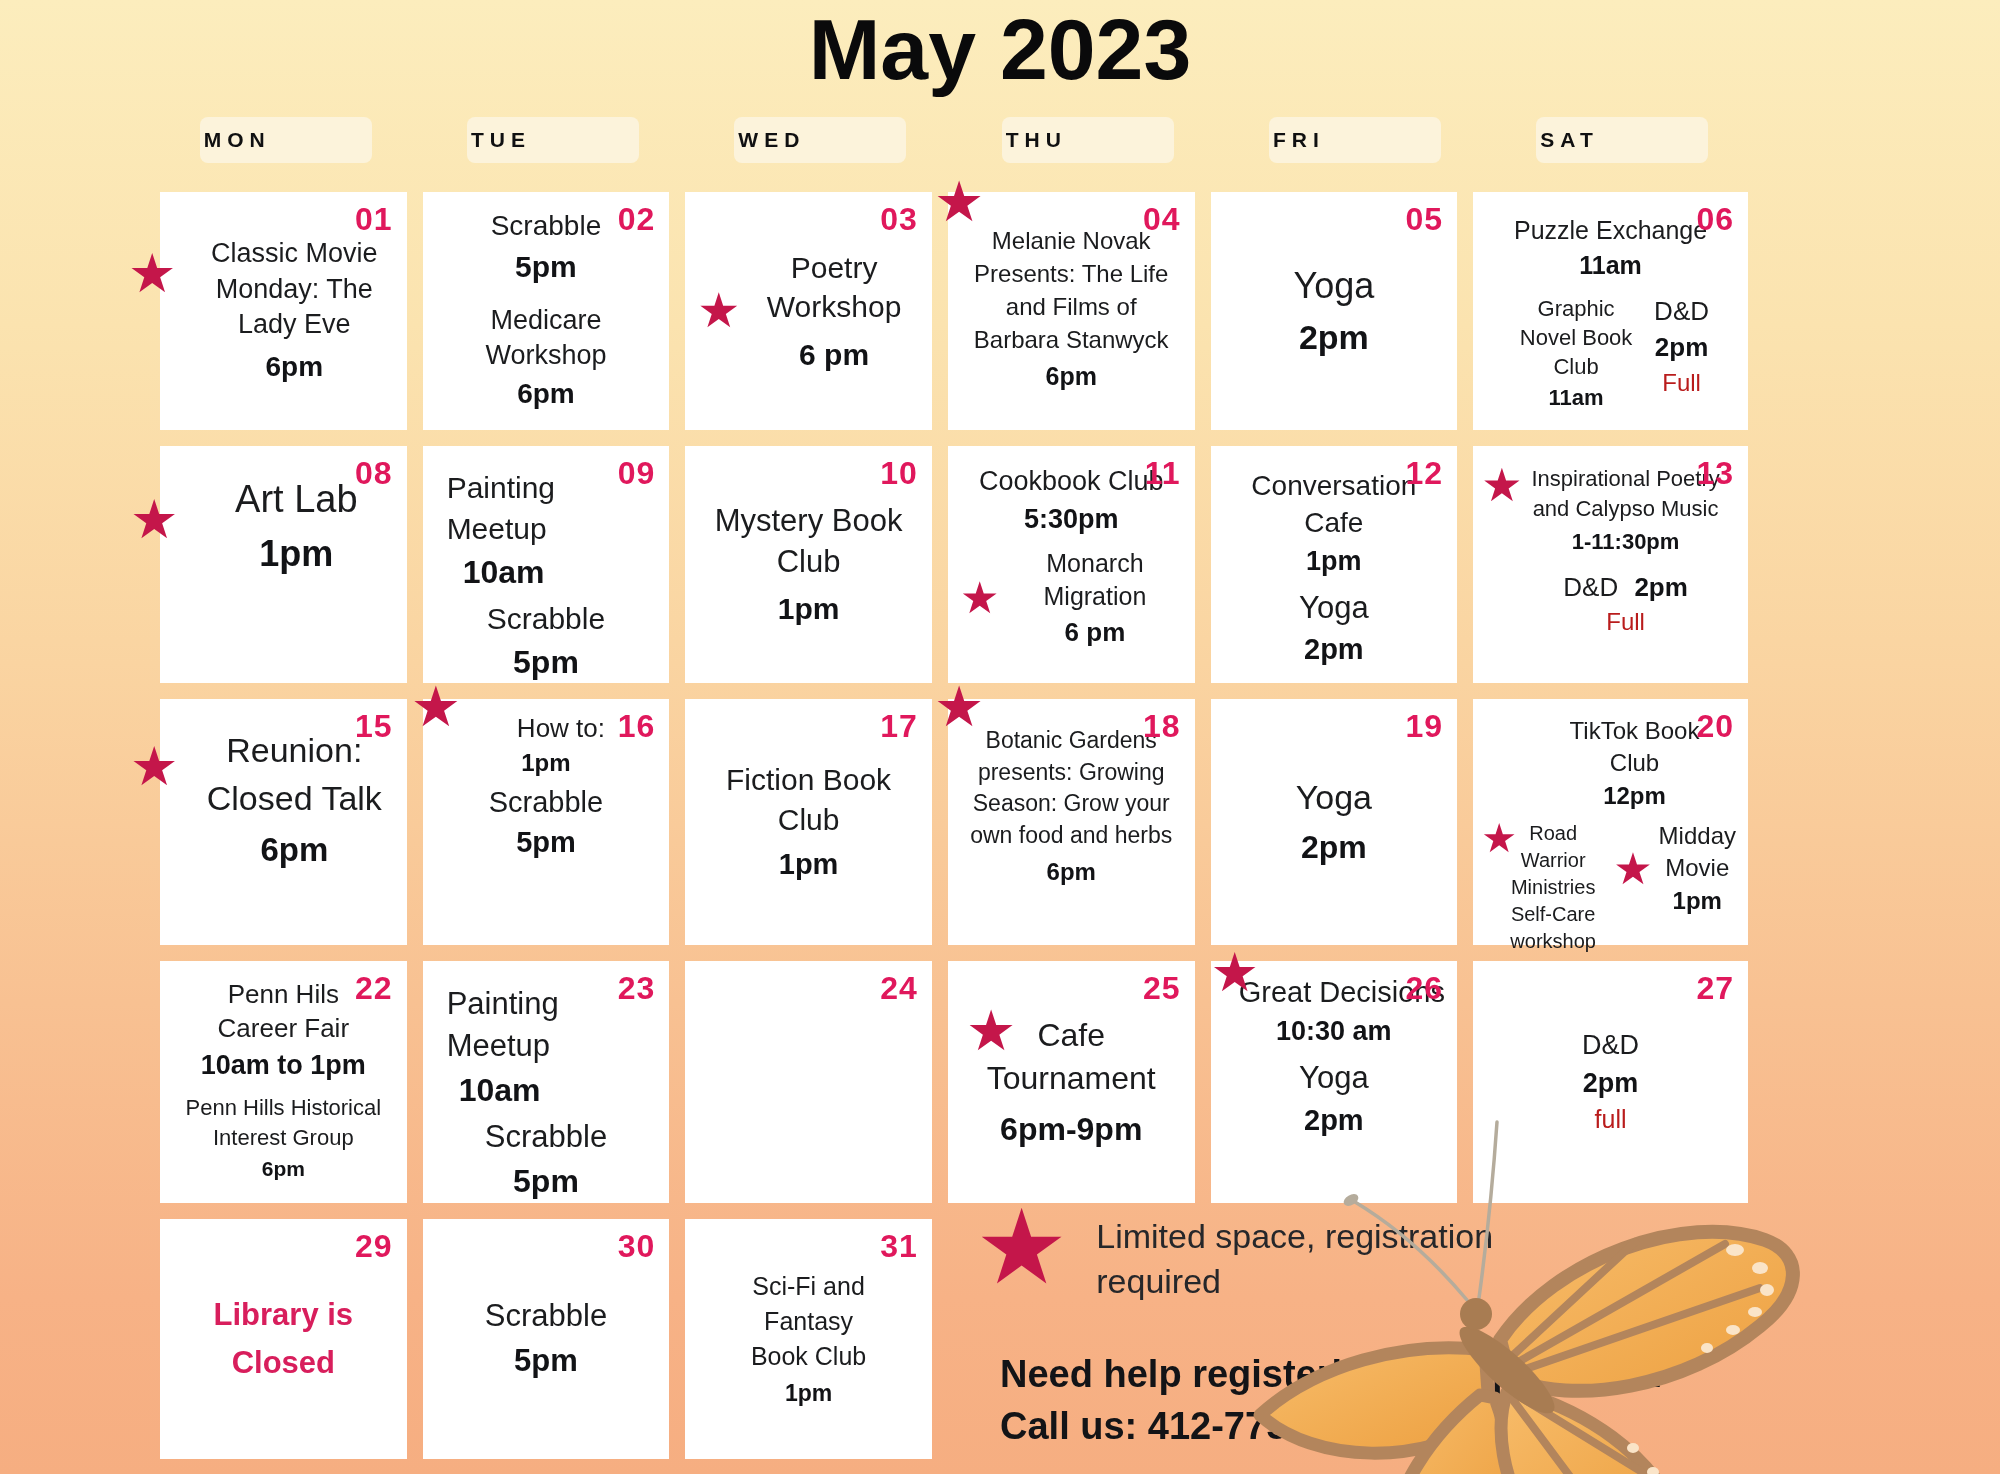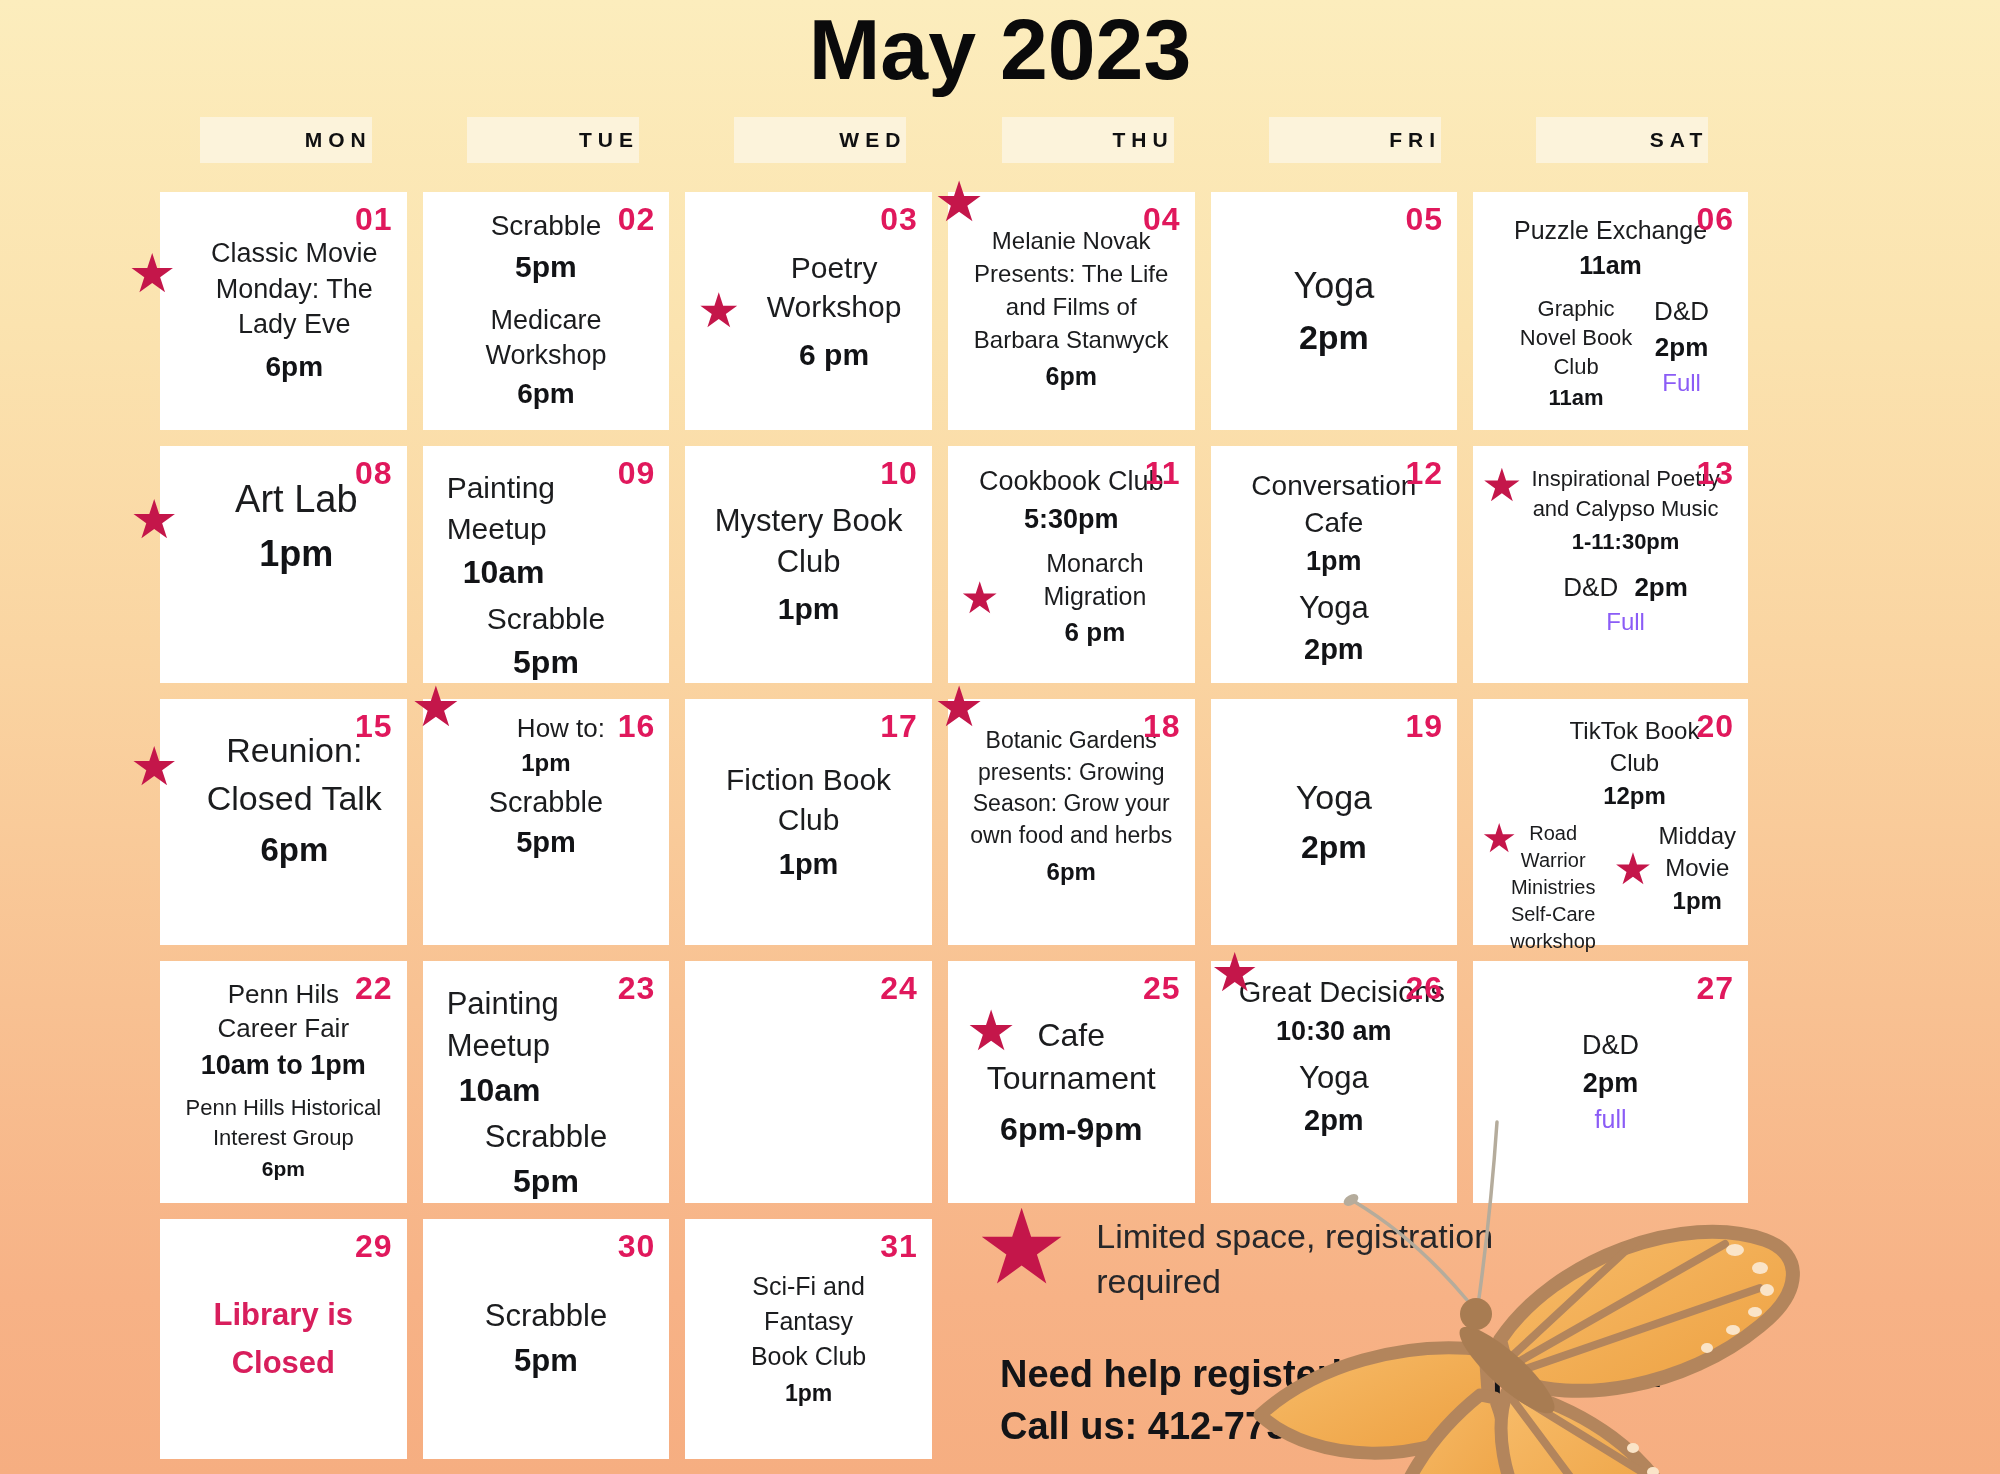--- a/index.html
+++ b/index.html
@@ -16,23 +16,23 @@
     font-size:86px;font-weight:800;color:#0a0a0b;
     letter-spacing:0px;
   }
   .weekrow{
     position:absolute;left:160px;top:117px;width:1588px;
     display:grid;grid-template-columns:repeat(6,1fr);column-gap:16px;
   }
   .wday{
     width:172px;height:46px;margin:0 auto;
     background:#FCF3DB;
-    text-align:right;line-height:46px;
+    text-align:left;line-height:46px;
     font-size:21px;font-weight:700;color:#101011;
-    letter-spacing:6px;text-indent:4px;
+    letter-spacing:6px;text-indent:4px;border-radius:8px;
   }
   .grid{
     position:absolute;left:160px;top:192px;width:1588px;
     display:grid;grid-template-columns:repeat(6,1fr);
     grid-template-rows:238px 237px 246px 242px 240px;
     column-gap:16px;row-gap:16px;
   }
   .cell{
     position:relative;background:#ffffff;
     color:#1b1c1e;text-align:center;
@@ -55,21 +55,21 @@
   .s13{left:8px;top:16px;font-size:46px;}
   .s15{left:-30px;top:40px;font-size:54px;}
   .s16{left:-12px;top:-20px;font-size:56px;}
   .s18{left:-14px;top:-20px;font-size:56px;}
   .s20a{left:-18px;top:-2px;font-size:40px;}
   .s20b{font-size:44px;}
   .s25{left:18px;top:42px;font-size:56px;}
   .s26{left:0px;top:-16px;font-size:54px;}
   .srow{display:flex;align-items:center;justify-content:center;gap:8px;}
   .b{font-weight:700;color:#121316;}
-  .pinktxt{color:#8b5cf6;}
+  .pinktxt{color:#b91c1c;}
   .closed{color:#D81E5C;font-weight:700;font-size:31px;line-height:1.55;}
   .left{text-align:left;}
   .fs20{font-size:20px}.fs21{font-size:21px}.fs22{font-size:22px}.fs23{font-size:23px}
   .fs24{font-size:24px}.fs25{font-size:25px}.fs26{font-size:26px}.fs27{font-size:27px}
   .fs28{font-size:28px}.fs29{font-size:29px}.fs30{font-size:30px}.fs31{font-size:31px}
   .fs32{font-size:32px}.fs33{font-size:33px}.fs34{font-size:34px}.fs36{font-size:36px}
   .fs38{font-size:38px}
   .mt2{margin-top:2px}.mt4{margin-top:4px}.mt6{margin-top:6px}.mt8{margin-top:8px}
   .mt10{margin-top:10px}.mt14{margin-top:14px}.mt16{margin-top:16px}
   .pt4{padding-top:4px}.pt8{padding-top:8px}.pt10{padding-top:10px}.pt14{padding-top:14px}

